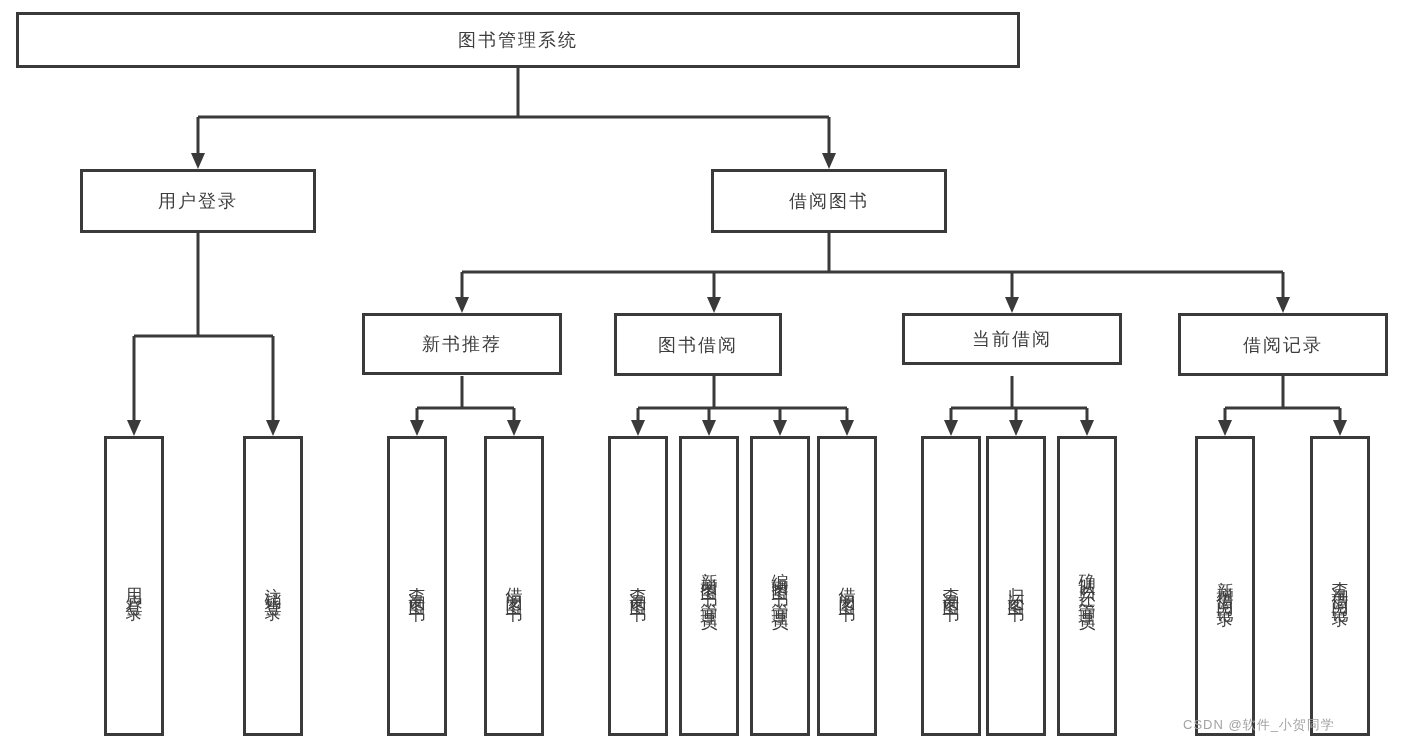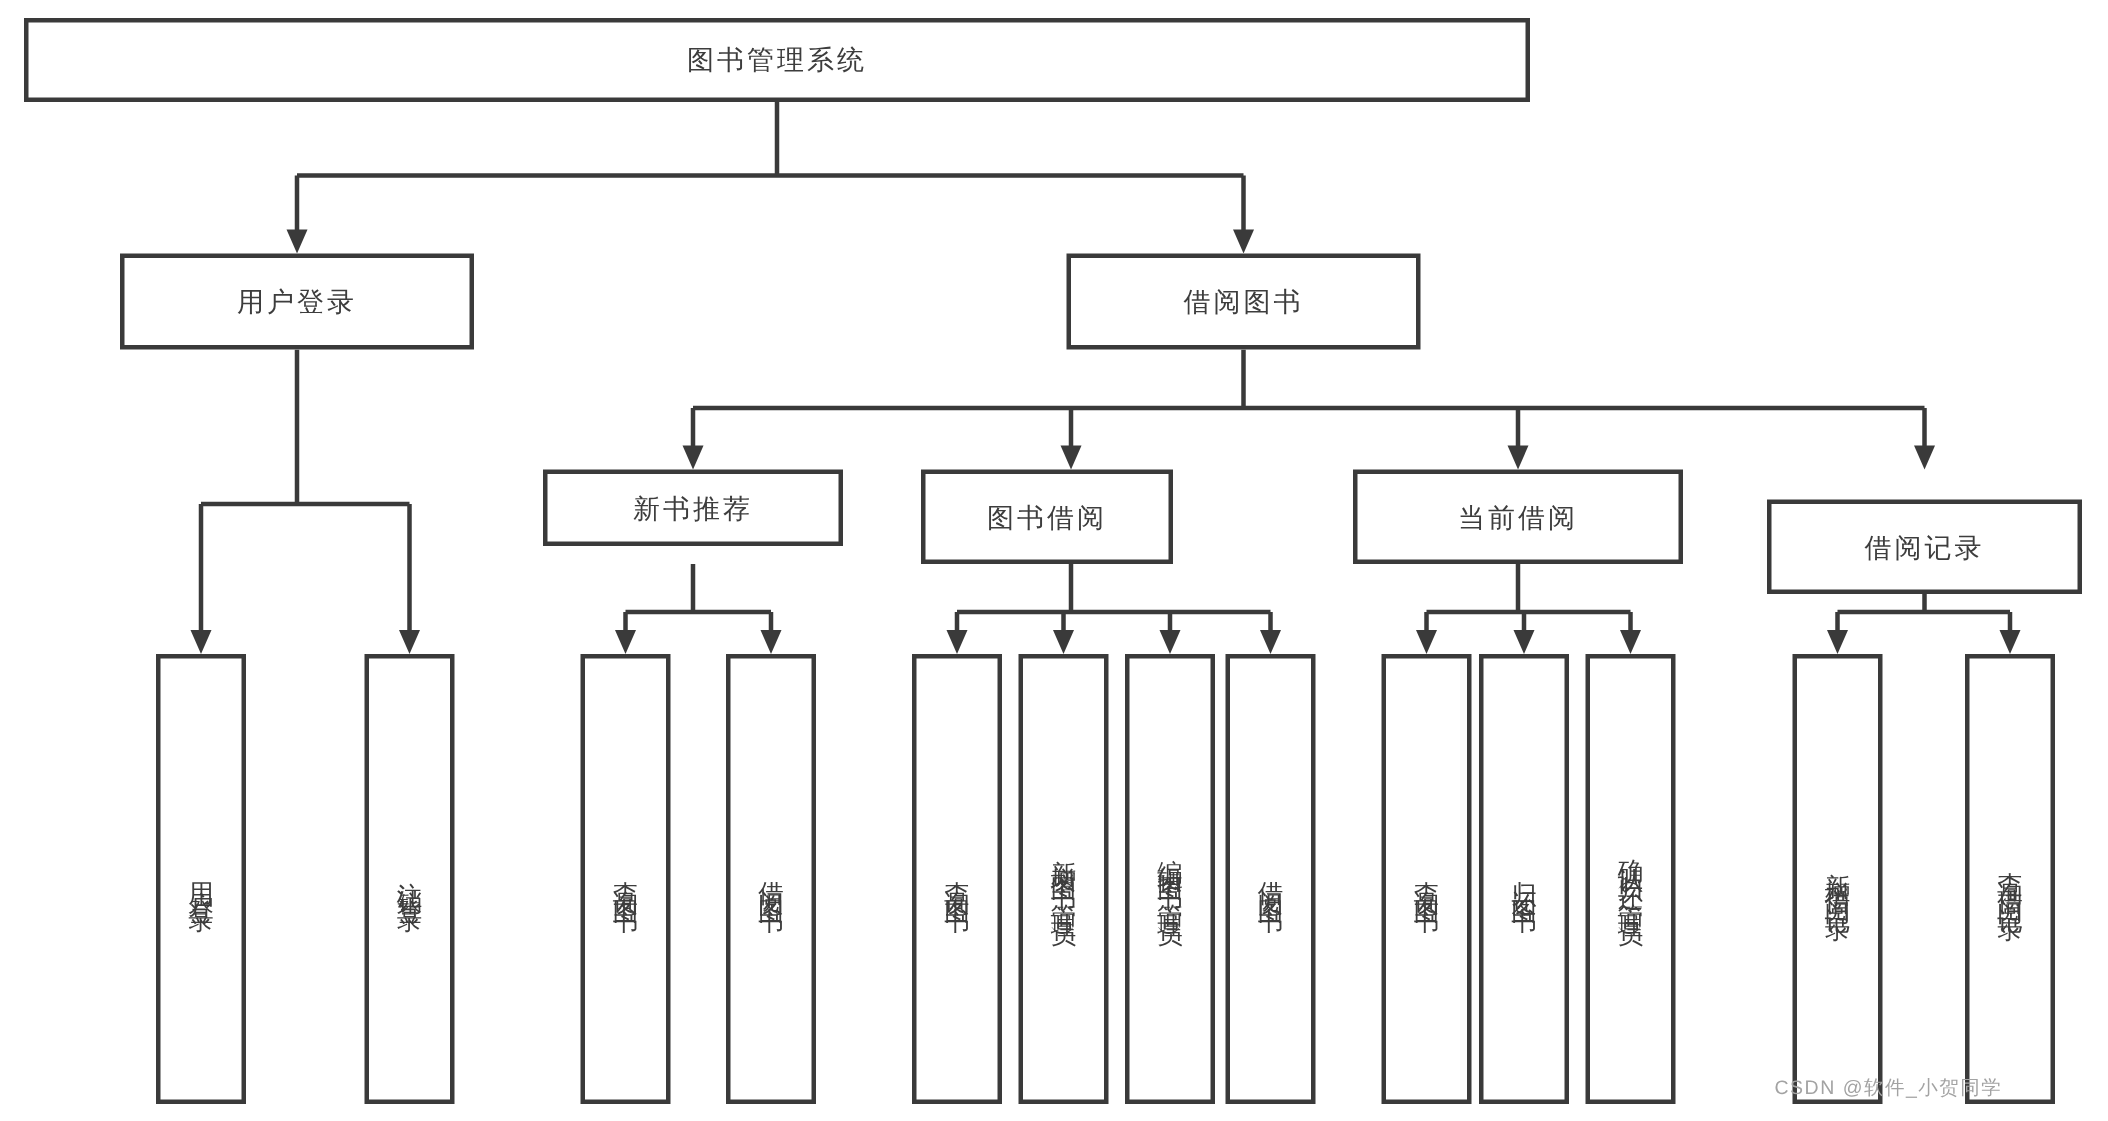--- a/index.html
+++ b/index.html
@@ -124,30 +124,30 @@
     <span>图书管理系统</span>
   </div>
 
   <div class="box h" style="left:80px; top:169px; width:236px; height:64px;">
     <span>用户登录</span>
   </div>
   <div class="box h" style="left:711px; top:169px; width:236px; height:64px;">
     <span>借阅图书</span>
   </div>
 
-  <div class="box h" style="left:362px; top:313px; width:200px; height:51px;">
+  <div class="box h" style="left:362px; top:313px; width:200px; height:62px;">
     <span>新书推荐</span>
   </div>
   <div class="box h" style="left:614px; top:313px; width:168px; height:63px;">
     <span>图书借阅</span>
   </div>
-  <div class="box h" style="left:902px; top:313px; width:220px; height:63px;">
+  <div class="box h" style="left:902px; top:313px; width:220px; height:52px;">
     <span>当前借阅</span>
   </div>
-  <div class="box h" style="left:1178px; top:313px; width:210px; height:63px;margin-top:20px;">
+  <div class="box h" style="left:1178px; top:313px; width:210px; height:63px;">
     <span>借阅记录</span>
   </div>
 
   <div class="box v" style="left:104px; top:436px; width:60px; height:300px;">
     <span>用户登录</span>
   </div>
   <div class="box v" style="left:243px; top:436px; width:60px; height:300px;">
     <span>注销登录</span>
   </div>
 

